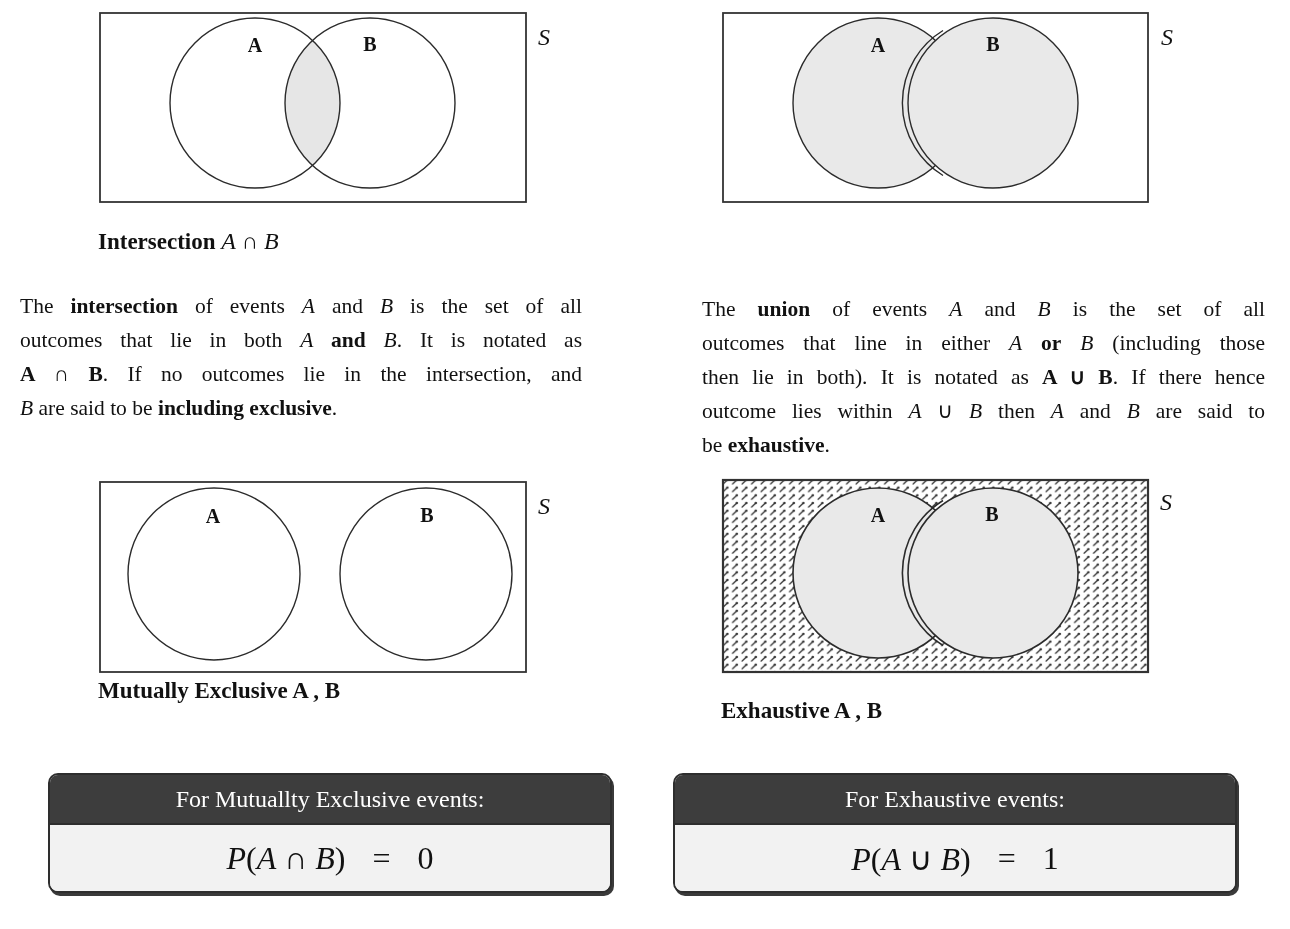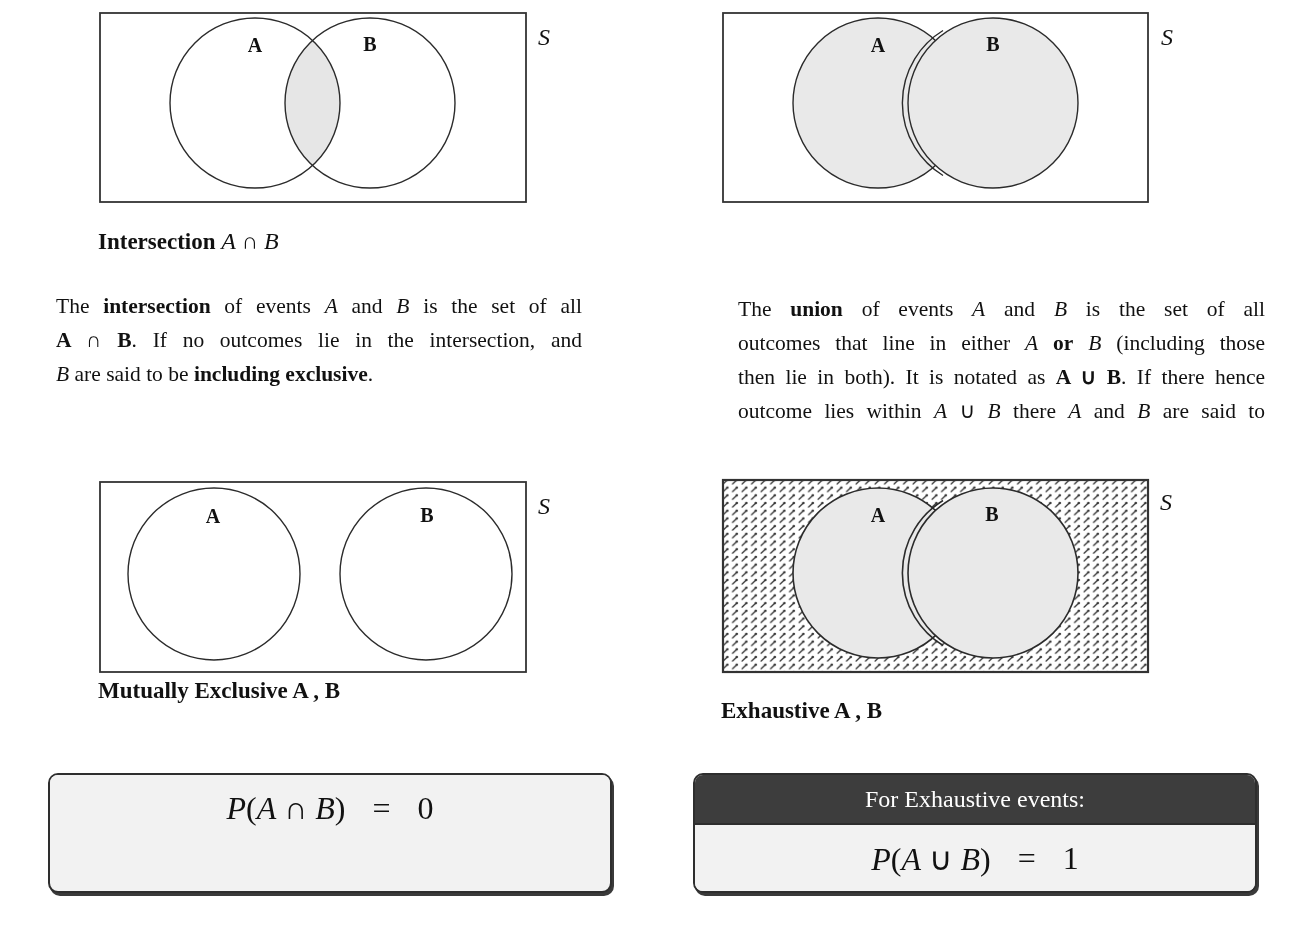--- a/index.html
+++ b/index.html
@@ -20,21 +20,21 @@
     font-family:"Liberation Serif", serif;color:var(--text);overflow:hidden;
   }
   .abs{position:absolute;}
   svg text{font-family:"Liberation Serif", serif;}
   .venn-label{font-weight:bold;font-size:20px;fill:var(--text);}
   .space-label{font-style:italic;font-size:24px;fill:var(--text);}
   .caption{font-size:23px;text-align:left;white-space:nowrap;}
   .caption .b{font-weight:bold;}
   .caption .i{font-style:italic;font-size:24px;}
   .para{font-size:21.5px;}
-  .pline{line-height:34px;text-align:justify;text-align-last:justify;margin-left:36px;}
+  .pline{line-height:34px;text-align:justify;text-align-last:justify;}
   .pline.last{text-align-last:left;}
   .para .b{font-weight:bold;}
   .para .i{font-style:italic;}
   .callout{
     width:564px;height:120px;box-sizing:border-box;
     border:2.5px solid var(--box-border);border-radius:10px;
     box-shadow:2px 3px 0 #3a3a3a;overflow:hidden;background:var(--body-bg);
   }
   .callout-header{
     height:48px;background:var(--header-bg);color:var(--header-text);
@@ -75,29 +75,31 @@
     <circle cx="157" cy="92" r="85" fill="var(--circle-fill)" stroke="var(--diagram-stroke)" stroke-width="1.4"></circle>
     <circle cx="272" cy="92" r="85" fill="var(--circle-fill)" stroke="var(--diagram-stroke)" stroke-width="1.4"></circle>
     <path d="M 222 19.5 A 85 85 0 0 0 222 164.5" fill="none" stroke="var(--diagram-stroke)" stroke-width="1.4"></path>
     <text class="venn-label" x="157" y="41" text-anchor="middle">A</text>
     <text class="venn-label" x="272" y="40" text-anchor="middle">B</text>
     <text class="space-label" x="440" y="34">S</text>
   </svg>
 
   <div class="abs para" style="left:20px;top:289px;width:562px;">
       <div class="pline"><span>The </span><span class="b">intersection</span><span> of events </span><span class="i">A</span><span> and </span><span class="i">B</span><span> is the set of all</span></div>
+      <div class="pline"><span>outcomes that lie in both </span><span class="i">A</span><span> </span><span class="b">and</span><span> </span><span class="i">B</span><span>. It is notated as</span></div>
       <div class="pline"><span class="b">A ∩ B</span><span>.  If no outcomes lie in the intersection, and</span></div>
       <div class="pline last"><span class="i">B</span><span> are said to be </span><span class="b">including exclusive</span><span>.</span></div>
     </div>
 
   <div class="abs para" style="left:702px;top:292px;width:563px;">
       <div class="pline"><span>The </span><span class="b">union</span><span> of events </span><span class="i">A</span><span> and </span><span class="i">B</span><span> is the set of all</span></div>
       <div class="pline"><span>outcomes that line in either </span><span class="i">A</span><span> </span><span class="b">or</span><span> </span><span class="i">B</span><span> (including those</span></div>
       <div class="pline"><span>then lie in both). It is notated as </span><span class="b">A ∪ B</span><span>. If there hence</span></div>
-      <div class="pline"><span>outcome lies within </span><span class="i">A</span><span> ∪ </span><span class="i">B</span><span> there </span><span class="i">A</span><span> and </span><span class="i">B</span><span> are said to</span></div>
+      <div class="pline"><span>outcome lies within </span><span class="i">A</span><span> ∪ </span><span class="i">B</span><span> then </span><span class="i">A</span><span> and </span><span class="i">B</span><span> are said to</span></div>
+      <div class="pline last"><span>be </span><span class="b">exhaustive</span><span>.</span></div>
     </div>
 
   <svg class="abs" style="left:98px;top:480px;" width="470" height="200">
     <rect x="2" y="2" width="426" height="190" fill="#ffffff" stroke="var(--rect-stroke)" stroke-width="1.8"></rect>
     <circle cx="116" cy="94" r="86" fill="#ffffff" stroke="var(--diagram-stroke)" stroke-width="1.4"></circle>
     <circle cx="328" cy="94" r="86" fill="#ffffff" stroke="var(--diagram-stroke)" stroke-width="1.4"></circle>
     <text class="venn-label" x="115" y="43" text-anchor="middle">A</text>
     <text class="venn-label" x="329" y="42" text-anchor="middle">B</text>
     <text class="space-label" x="440" y="34">S</text>
   </svg>
@@ -115,28 +117,29 @@
     <circle cx="157" cy="95" r="85" fill="var(--circle-fill)" stroke="var(--diagram-stroke)" stroke-width="1.6"></circle>
     <circle cx="272" cy="95" r="85" fill="var(--circle-fill)" stroke="var(--diagram-stroke)" stroke-width="1.6"></circle>
     <path d="M 222 22.5 A 85 85 0 0 0 222 167.5" fill="none" stroke="var(--diagram-stroke)" stroke-width="1.6"></path>
     <text class="venn-label" x="157" y="44" text-anchor="middle">A</text>
     <text class="venn-label" x="271" y="43" text-anchor="middle">B</text>
     <text class="space-label" x="439" y="32">S</text>
   </svg>
   <div class="abs caption" style="left:721px;top:698px;width:462px;"><span class="b">Exhaustive A , B</span></div>
 
   <div class="abs callout" style="left:48px;top:773px;">
+    <div class="callout-header">For Mutuallty Exclusive events:</div>
     <div class="callout-body">
       <span class="formula"><span class="i">P</span><span>(</span><span class="i">A</span><span> ∩ </span><span class="i">B</span><span>)</span></span>
       <span class="formula-eq">=</span>
       <span>0</span>
     </div>
   </div>
 
-  <div class="abs callout" style="left:673px;top:773px;margin-left:20px;">
+  <div class="abs callout" style="left:673px;top:773px;">
     <div class="callout-header">For Exhaustive events:</div>
     <div class="callout-body">
       <span class="formula"><span class="i">P</span><span>(</span><span class="i">A</span><span> ∪ </span><span class="i">B</span><span>)</span></span>
       <span class="formula-eq">=</span>
       <span>1</span>
     </div>
   </div>
 
 </div>
 

